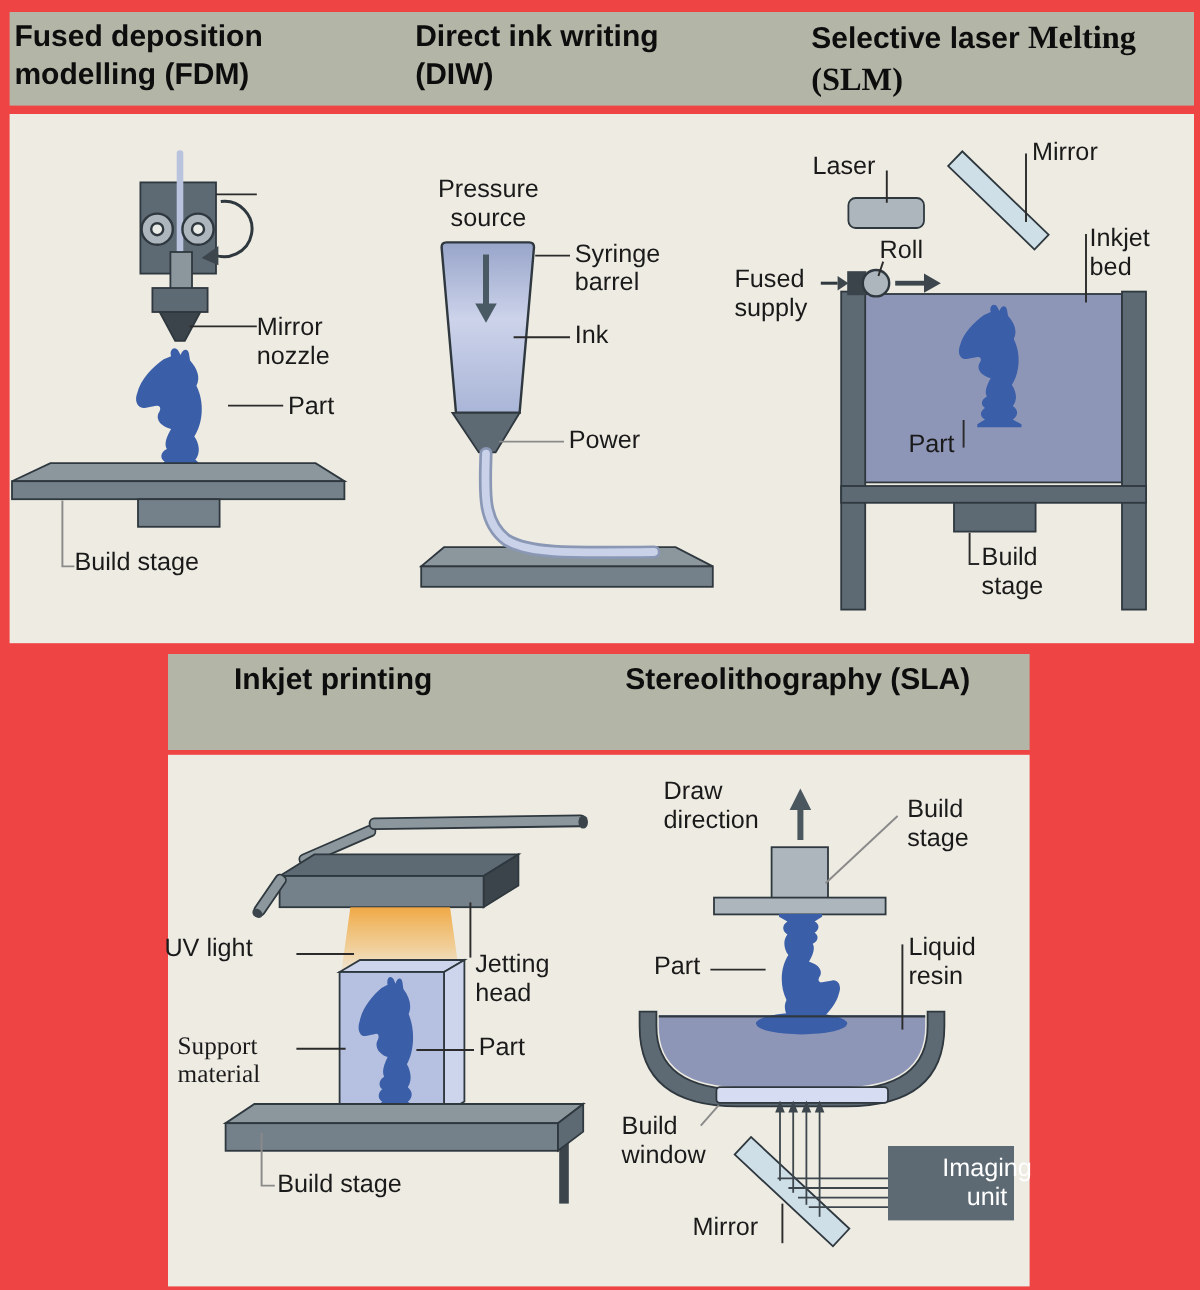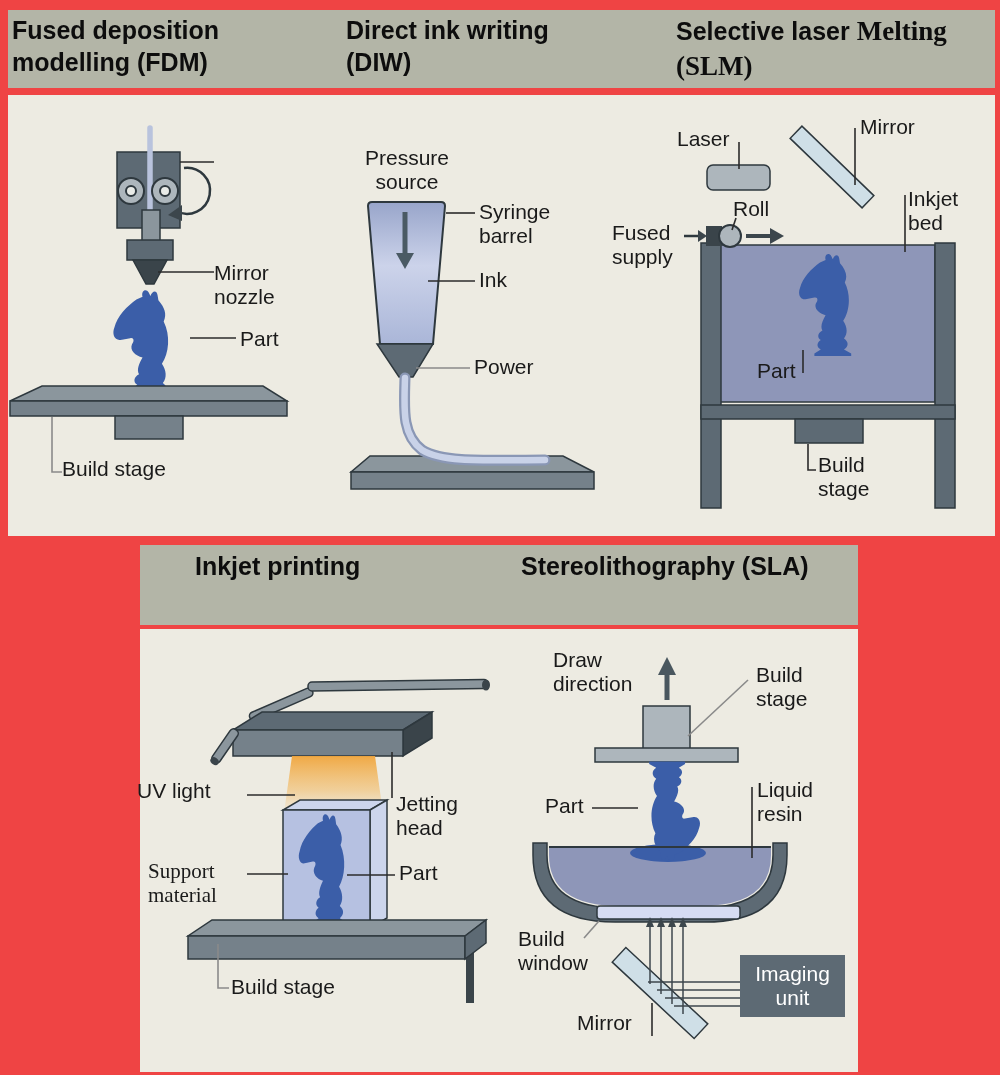--- a/index.html
+++ b/index.html
@@ -25,21 +25,21 @@
   .part{fill:var(--part-blue,#3b5ea8);}
   .supf{fill:var(--support-front,#b6c1e1);}
   .sups{fill:var(--support-side,#ccd5ec);}
   .win{fill:var(--window-lavender,#d6dcf2);}
   .fil{stroke:var(--filament-blue,#b9c3dd);}
   .leader{stroke:#2b2b2b;stroke-width:1.6;fill:none;}
   .leader2{stroke:#8a8a8a;stroke-width:1.6;fill:none;}
   .beam{stroke:#3c464c;stroke-width:1.5;fill:none;}
   .arr{fill:#3c464c;}
   .imaging-label{position:absolute;display:flex;align-items:center;justify-content:center;
-    text-align:center;color:var(--imaging-text,#fff);font-size:21px;line-height:1.15;}
+    text-align:center;color:var(--imaging-text,#fff);font-size:21px;line-height:1.15;margin-left:30px;}
 </style>
 </head>
 <body>
 
 <div class="canvas">
 
   <div class="band" style="left:8px;top:10px;width:987px;height:78px;"></div>
   <div class="band-title" style="left:12px;top:14px;width:235px;"><span>Fused deposition modelling (FDM)</span></div>
   <div class="band-title" style="left:346px;top:14px;width:230px;"><span>Direct ink writing (DIW)</span></div>
   <div class="band-title" style="left:676px;top:14px;width:312px;"><span>Selective laser</span> <span class="serif">Melting</span><br><span class="serif">(SLM)</span></div>

